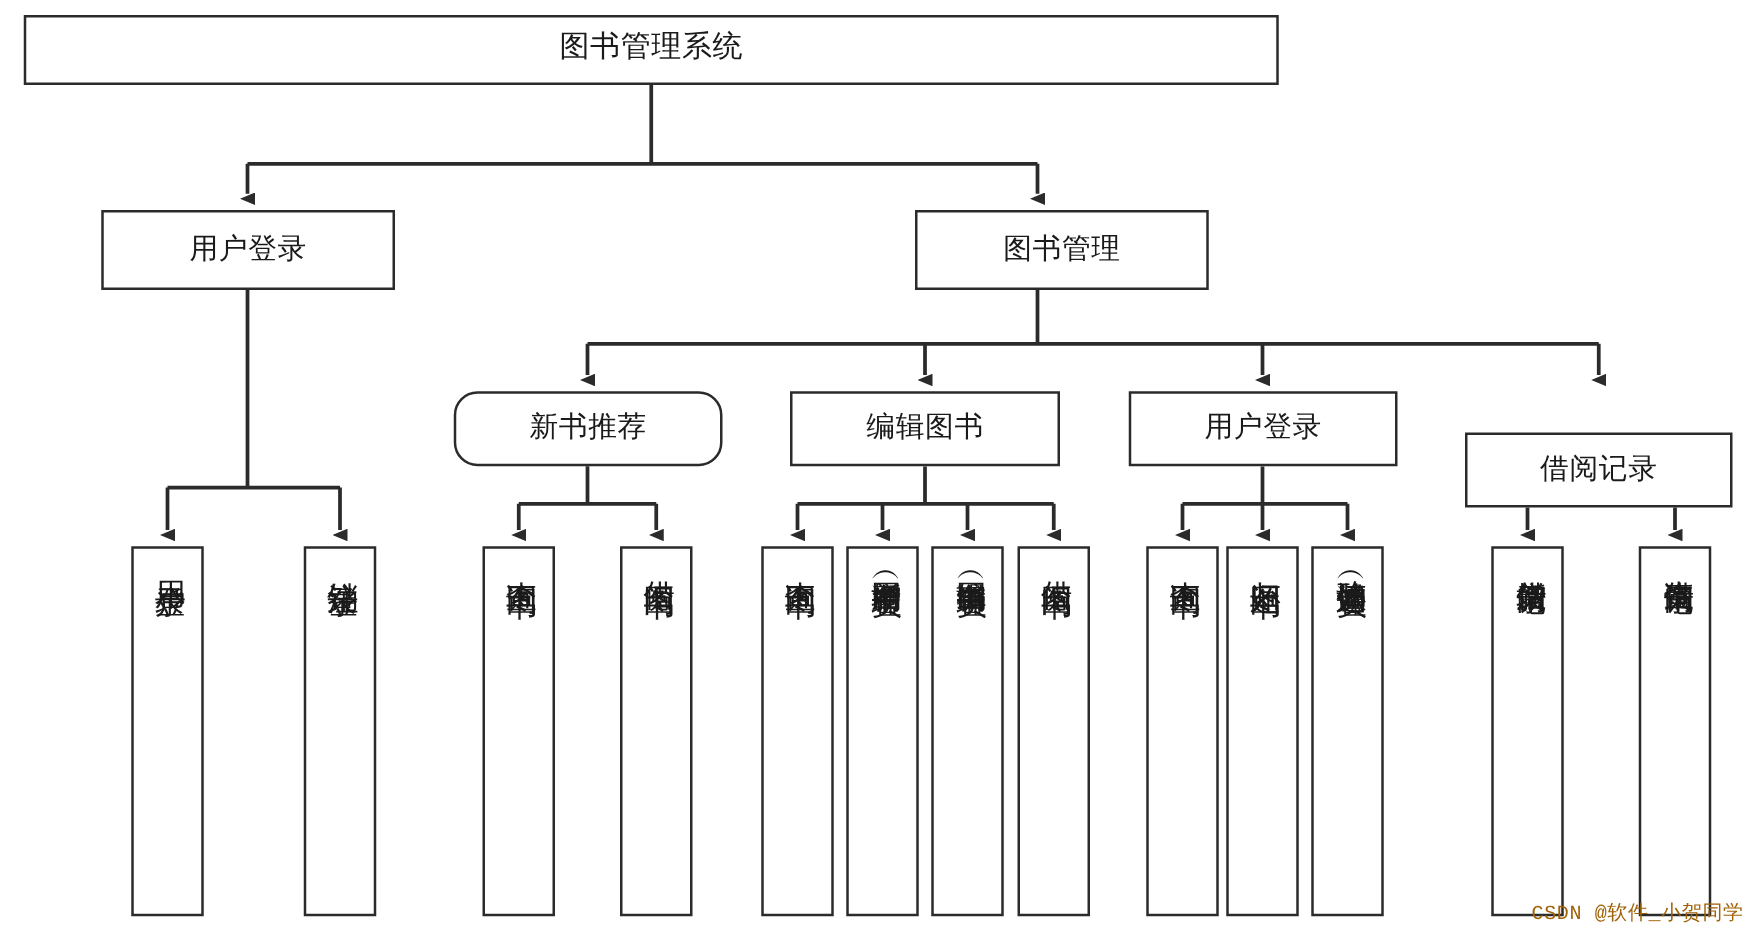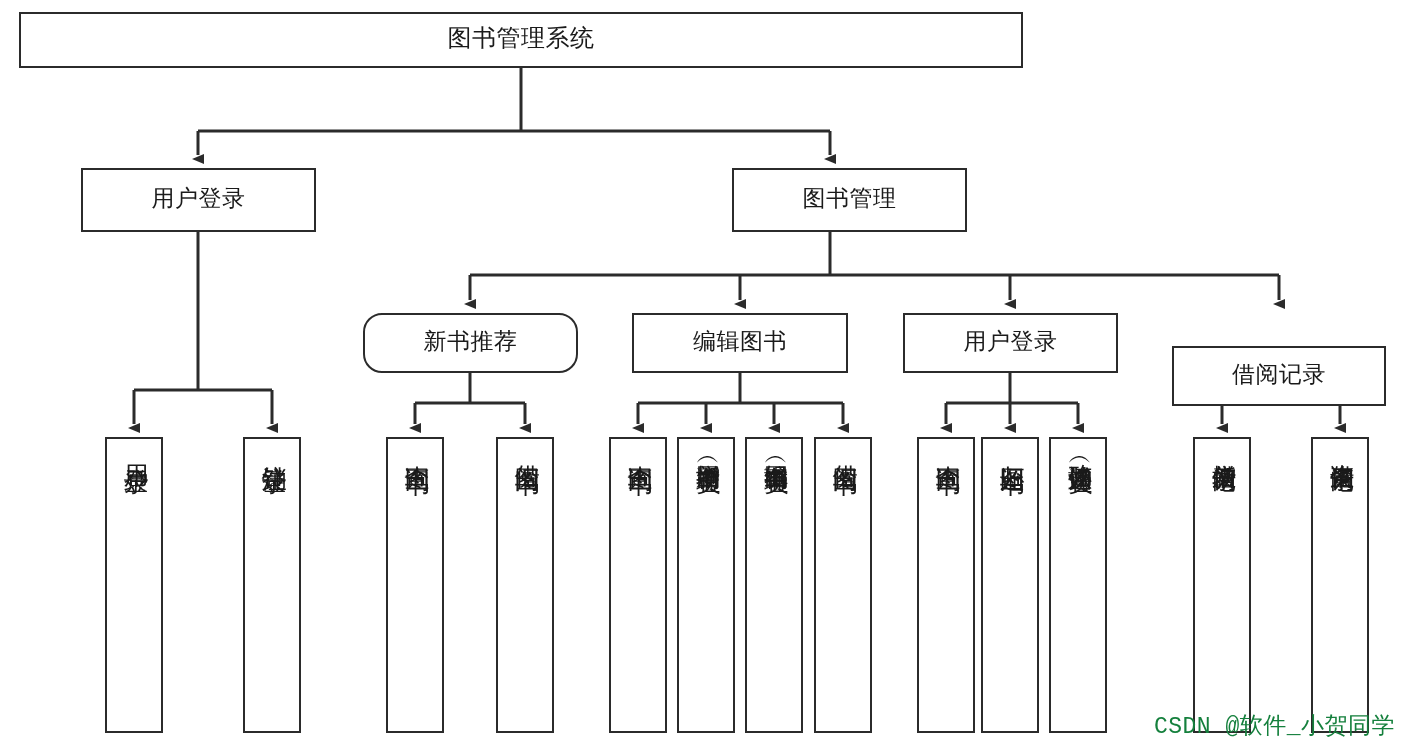--- a/index.html
+++ b/index.html
@@ -59,22 +59,22 @@
     margin: 0 auto;
   }
   .node.v.tall .lbl {
     font-size: 24px;
     letter-spacing: 1px;
   }
   .watermark {
     position: absolute;
     right: 10px;
     bottom: 6px;
-    font-size: 23px;
-    color: #15803d;
+    font-size: 16px;
+    color: #a16207;
     white-space: nowrap;
     letter-spacing: 0.5px;
   }
 </style>
 </head>
 <body>
 
 <div id="canvas">
 
   <svg id="edges" viewBox="0 0 1405 747">

